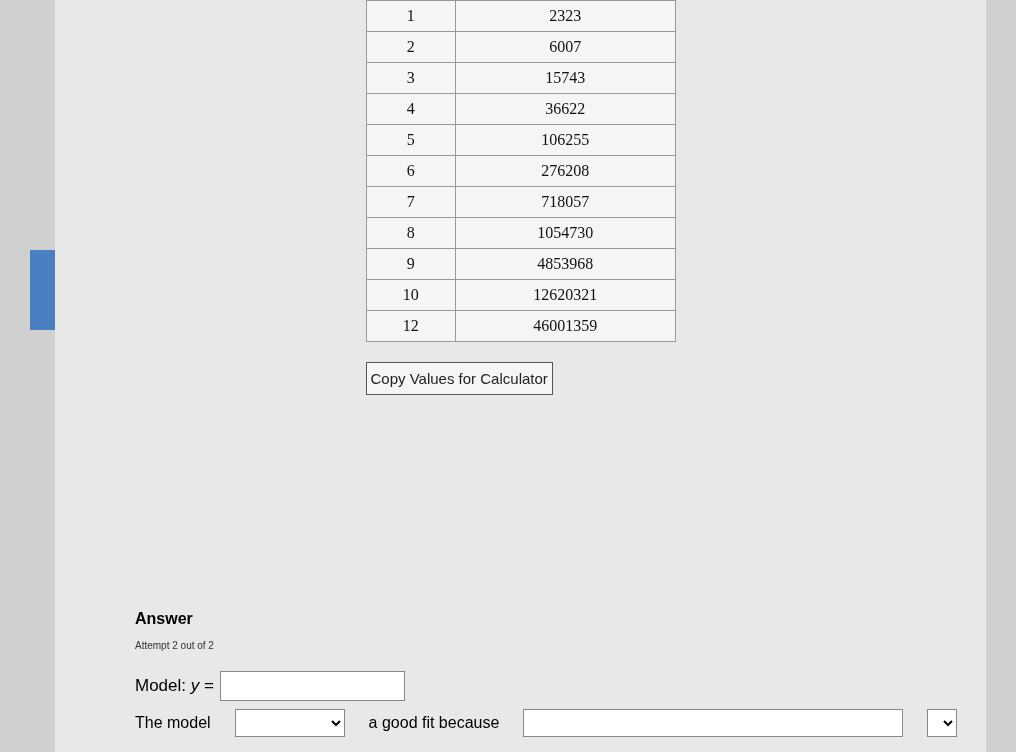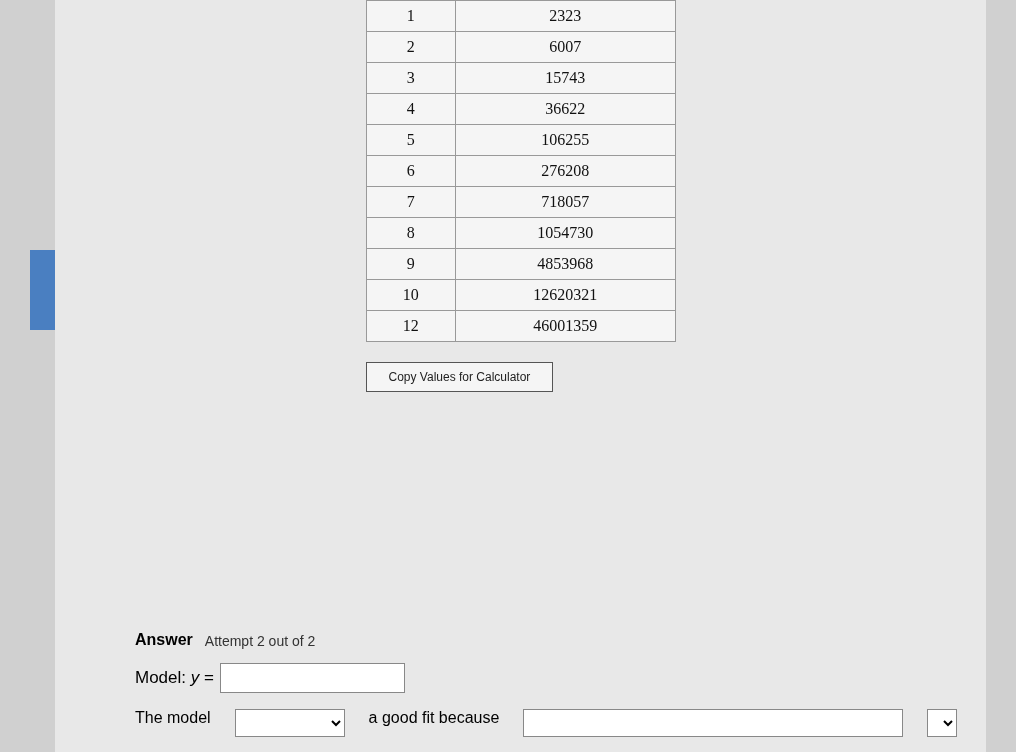--- a/index.html
+++ b/index.html
@@ -99,61 +99,62 @@
       display: flex;
       flex-direction: column;
       align-items: flex-start;
       gap: 8px;
       width: 310px;
     }
 
     .action-button {
       border: 1px solid #555;
       background-color: #f5f5f5;
-      padding: 7px 22px;
-      font-size: 12px;
+      padding: 7px 4px;
+      font-size: 15px;
       font-family: Arial, sans-serif;
       cursor: pointer;
       color: #222;
     }
 
     
     .answer-section {
       position: absolute;
       bottom: 0;
       left: 55px;
       right: 30px;
       background-color: #e8e8e8;
       padding: 12px 20px 15px 80px;
     }
 
     .answer-label-row {
       display: flex;
-      align-items: flex-end;
+      align-items: flex-start;
       gap: 12px;
-      margin-bottom: 14px;
+      margin-bottom: 20px;
+      flex-direction: column;
     }
 
     .answer-label {
       font-weight: bold;
       font-size: 16px;
       font-family: Arial, sans-serif;
     }
 
     .attempt-text {
-      font-size: 14px;
+      font-size: 10px;
       font-family: Arial, sans-serif;
       color: #333;
     }
 
     .model-row {
       display: flex;
       align-items: center;
       gap: 6px;
-      margin-bottom: 16px;
+      margin-bottom: 8px;
     }
 
     .model-label {
       font-size: 17px;
       font-family: Arial, sans-serif;
       font-weight: normal;
     }
 
     .model-y {
       font-style: italic;
@@ -164,20 +165,21 @@
       width: 185px;
       height: 30px;
       border: 1px solid #888;
       background-color: #fff;
       font-size: 14px;
       padding: 2px 6px;
     }
 
     .fit-row {
       display: flex;
+      align-items: center;
       gap: 24px;
     }
 
     .the-model-label {
       font-size: 16px;
       font-family: Arial, sans-serif;
     }
 
     .fit-select {
       width: 110px;

